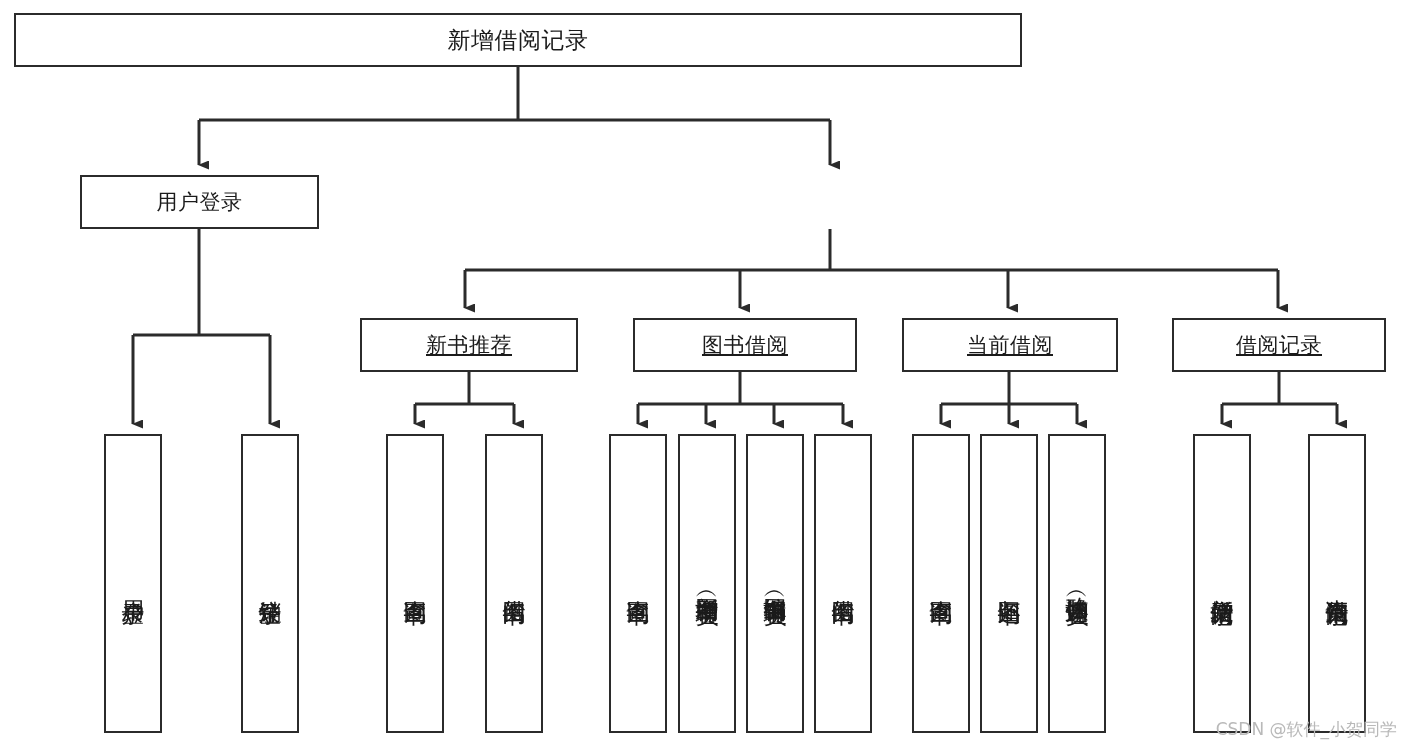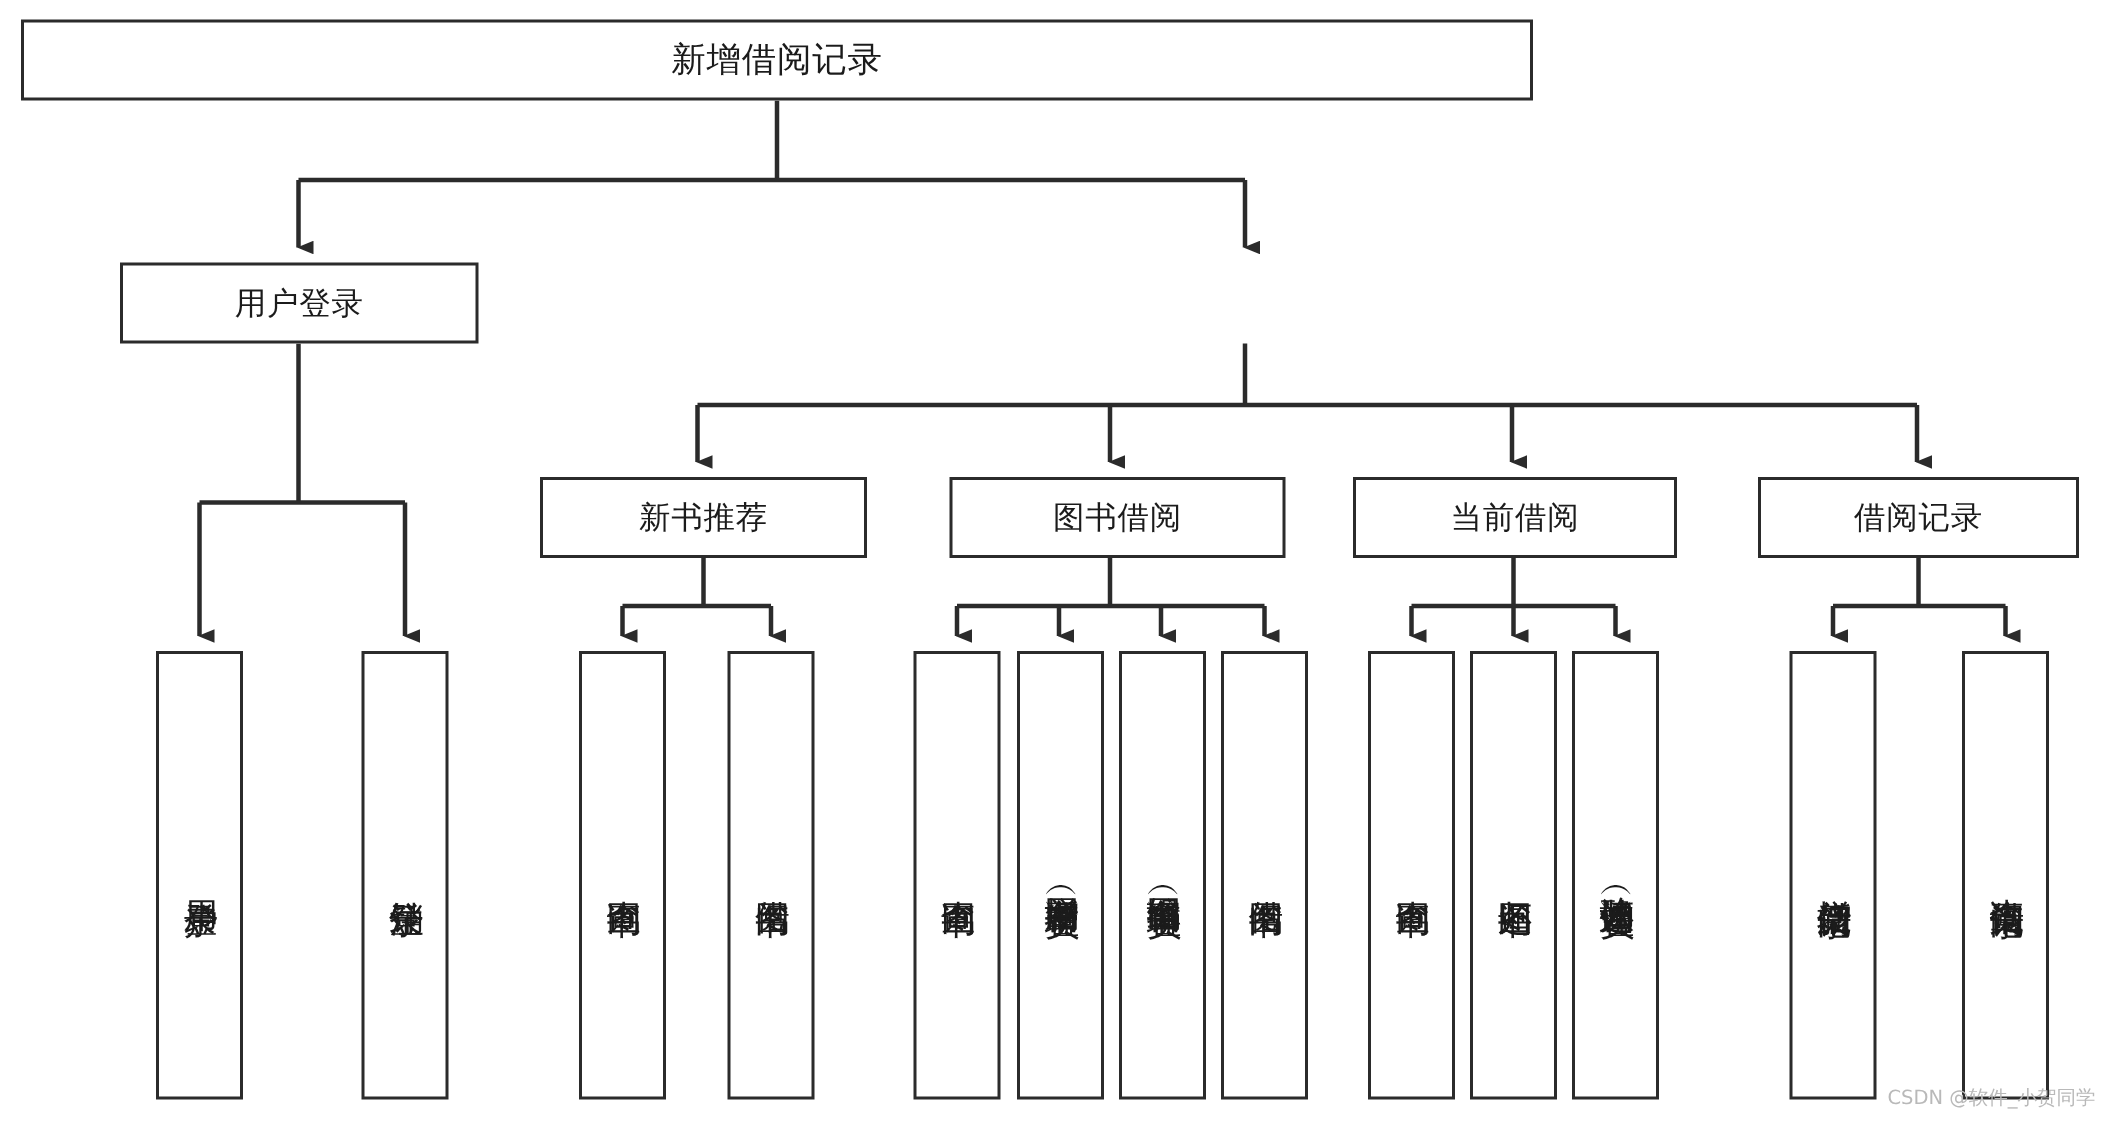--- a/index.html
+++ b/index.html
@@ -47,21 +47,21 @@
   .n-root .node-label { font-size: 23px; }
 
   
   .n-l2 { height: 54px; }
   .n-l2 .node-label { font-size: 21px; }
   .n-user-login { left: 80px; top: 175px; width: 239px; }
   .n-book-mgmt  { left: 712px; top: 175px; width: 235px; }
 
   
   .n-l3 { height: 54px; }
-  .n-l3 .node-label { font-size: 21px; }
+  .n-l3 .node-label { font-size: 21px; text-decoration: underline; }
   .n-new-rec  { left: 360px;  top: 318px; width: 218px; }
   .n-borrow   { left: 633px;  top: 318px; width: 224px; }
   .n-current  { left: 902px;  top: 318px; width: 216px; }
   .n-record   { left: 1172px; top: 318px; width: 214px; }
 
   
   .leaf {
     top: 434px;
     height: 299px;
   }
@@ -71,21 +71,21 @@
     font-size: 23px;
     line-height: 1.18;
     letter-spacing: 1px;
     max-height: 280px;
   }
 
   .watermark {
     position: absolute;
     right: 8px;
     bottom: 6px;
-    font-size: 13px;
+    font-size: 17px;
     color: #b9b9b9;
     z-index: 5;
     white-space: nowrap;
     font-family: "DejaVu Sans", "Liberation Sans", sans-serif;
   }
 </style>
 </head>
 <body>
 
 <div id="canvas">

